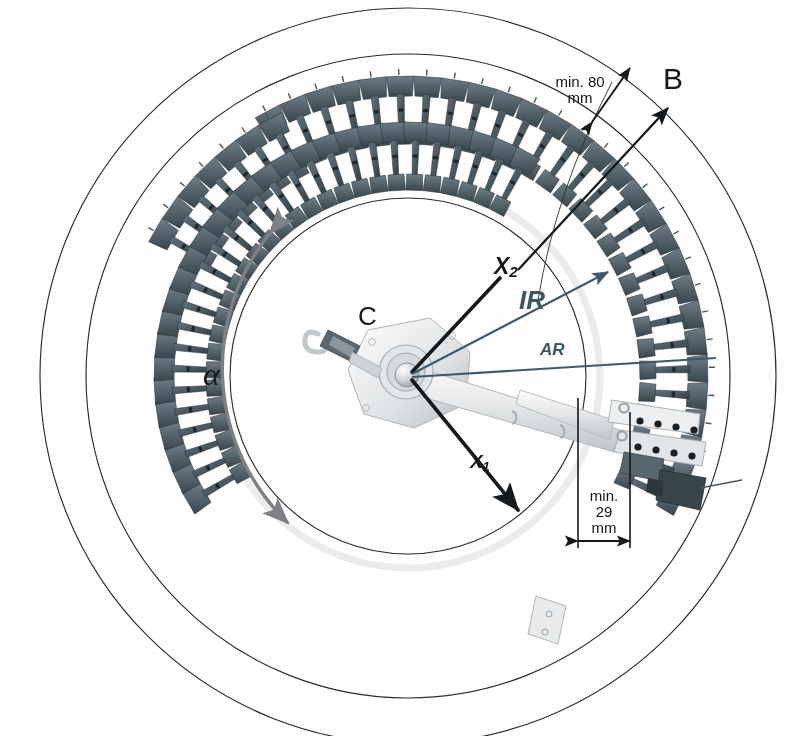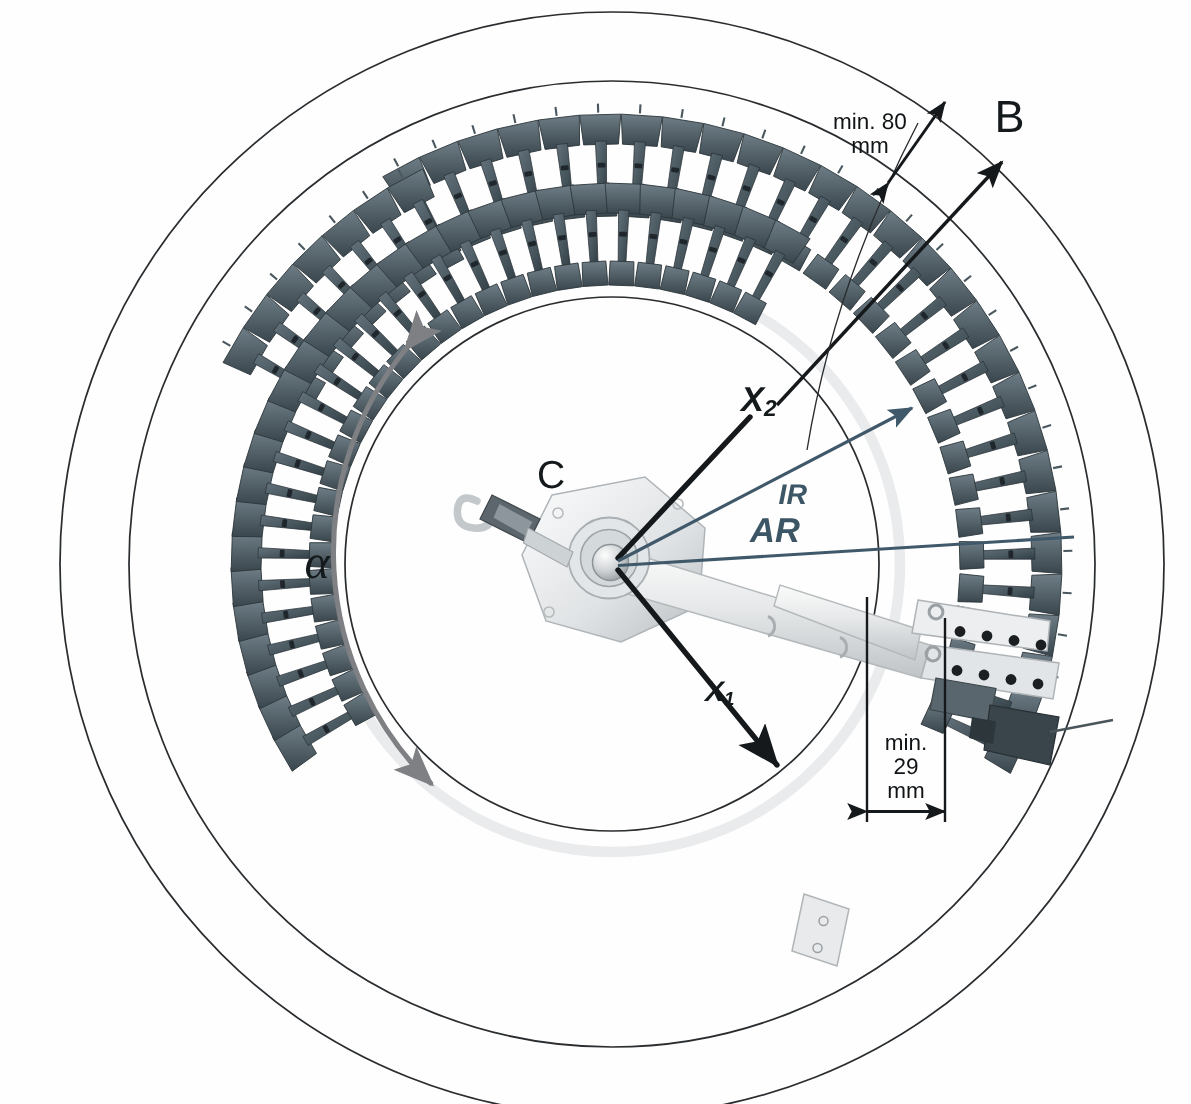--- a/index.html
+++ b/index.html
@@ -573,22 +573,22 @@
 mm</div>
 
   <div class="lbl dim" style="left:576px;top:488px;width:56px;">min.
 29
 mm</div>
 
   <div class="lbl lbl-dark" style="left:663px;top:63px;font-size:30px;">B</div>
 
   <div class="lbl lbl-dark" style="left:358px;top:303px;font-size:26px;">C</div>
 
-  <div class="lbl lbl-blue lbl-ital" style="left:519px;top:287px;font-size:19px;margin-top:34px;">IR</div>
-
-  <div class="lbl lbl-blue lbl-ital" style="left:500px;top:341px;font-size:23px;">AR</div>
+  <div class="lbl lbl-blue lbl-ital" style="left:519px;top:287px;font-size:26px;">IR</div>
+
+  <div class="lbl lbl-blue lbl-ital" style="left:540px;top:341px;font-size:17px;">AR</div>
 
   <div class="lbl lbl-dark lbl-ital" style="left:494px;top:254px;font-size:23px;text-align:right;"><span>X</span><span class="sub">2</span></div>
 
   <div class="lbl lbl-dark lbl-ital" style="left:470px;top:452px;font-size:19px;"><span>X</span><span class="sub">1</span></div>
 
   <div class="lbl lbl-dark" style="left:203px;top:358px;font-size:32px;font-family:'Liberation Serif',serif;font-style:italic;">α</div>
 </div>
 
 </body></html>

